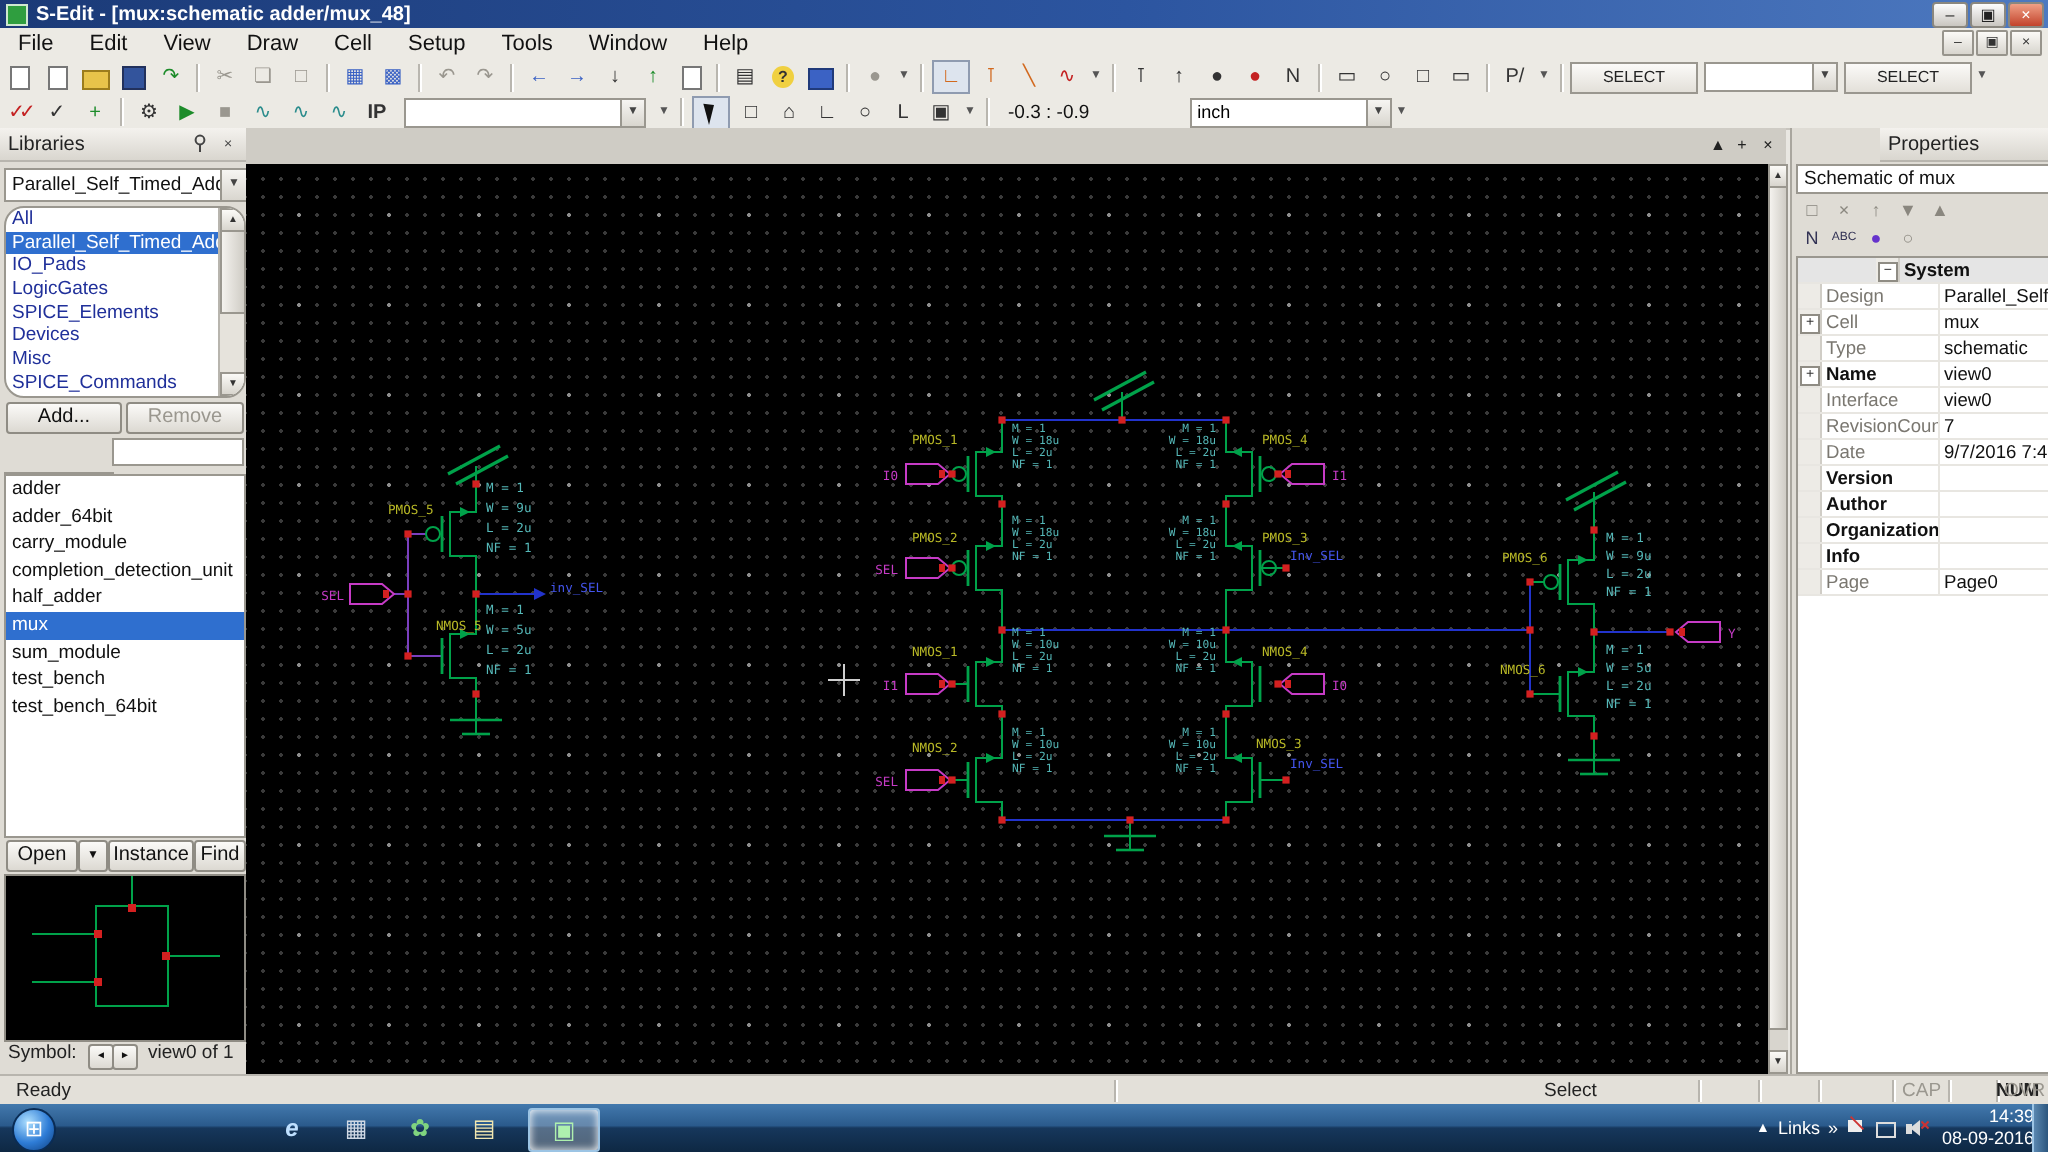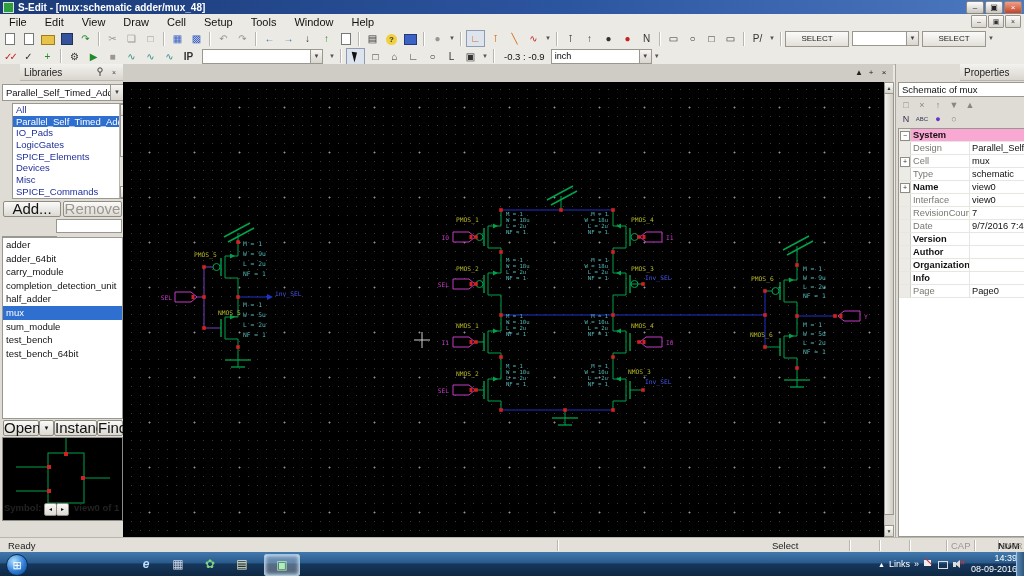--- a/index.html
+++ b/index.html
@@ -53,41 +53,41 @@
   .orange{color:#d2691e;}
   .teal{color:#2a8c8c;}
   .yellowc{display:inline-block;width:11px;height:11px;border-radius:50%;background:#f0d040;color:#333;
     font-size:8px;line-height:11px;font-weight:bold;margin-top:2px;}
   .cursor-tri{display:inline-block;width:0;height:0;border-left:5px solid #111;border-bottom:9px solid transparent;
     border-top:2px solid transparent;transform:rotate(-15deg);margin-top:2px;}
 
   
   .lpanel{left:0;top:64px;width:123px;height:473px;background:#dfdcd5;border-right:1px solid #a9a69e;}
   .phead{height:16px;background:linear-gradient(#f4f2ee,#d9d6cf);border-bottom:1px solid #b8b5ae;
-    display:flex;align-items:center;font-size:10px;color:#222;padding-left:4px;position:relative;margin-left:20px;}
+    display:flex;align-items:center;font-size:10px;color:#222;padding-left:4px;position:relative;}
   .phico{position:absolute;top:2px;width:12px;height:11px;font-size:7px;line-height:11px;text-align:center;
     color:#444;border:1px solid transparent;}
   .field{background:#fff;border:1px solid #9a978f;}
   .libcombo{position:absolute;left:2px;top:20px;width:117px;height:15px;font-size:9.5px;line-height:15px;
     padding-left:3px;color:#111;}
-  .liblist{position:absolute;left:12px;top:39px;width:119px;height:94px;overflow:hidden;}
+  .liblist{position:absolute;left:2px;top:39px;width:119px;height:94px;overflow:hidden;border-radius:10px;}
   .litem{height:11.7px;line-height:11.7px;font-size:9.5px;color:#20309a;padding-left:3px;white-space:nowrap;}
   .litem.sel{background:#2f6fcf;color:#fff;}
   .lscroll{position:absolute;right:0;top:0;width:12px;height:100%;background:#e6e3dc;border-left:1px solid #b8b5ae;}
   .sarr{position:absolute;left:0;width:11px;height:10px;background:linear-gradient(#fbfaf7,#d8d5ce);
     border:1px solid #9a978f;font-size:5px;text-align:center;line-height:10px;color:#333;}
   .sthumb{position:absolute;left:0;width:11px;background:linear-gradient(90deg,#f4f2ee,#cfccc5);border:1px solid #9a978f;}
   .btn{background:linear-gradient(#fbfaf8,#dcd9d2);border:1px solid #8f8c84;border-radius:2px;
-    font-size:15px;text-align:center;color:#111;}
+    font-size:10px;text-align:center;color:#111;}
   .btn.dis{color:#9a978f;}
   .celllist{position:absolute;left:2px;top:173px;width:119px;height:180px;}
   .citem{height:13.6px;line-height:13.6px;font-size:9.5px;color:#111;padding-left:3px;white-space:nowrap;}
   .citem.sel{background:#2f6fcf;color:#fff;}
   .preview{position:absolute;left:2px;top:373px;width:119px;height:82px;background:#000;border:1px solid #8f8c84;}
-  .symrow{position:absolute;left:0px;top:438px;width:123px;height:16px;font-size:9.5px;color:#222;font-weight:bold;}
+  .symrow{position:absolute;left:0px;top:457px;width:123px;height:16px;font-size:9.5px;color:#222;}
 
   
   .tabstrip{left:123px;top:64px;width:770px;height:18px;background:#cfccc5;border-bottom:1px solid #a9a69e;}
   .tab{position:absolute;left:3px;top:1px;height:17px;background:#f7f5f0;border:1px solid #9a978f;border-bottom:none;
     display:flex;align-items:center;padding:0 8px 0 4px;font-size:9.5px;font-weight:bold;color:#111;}
   .tabicon{width:9px;height:11px;background:#fff;border:1px solid #777;position:relative;margin-right:4px;}
   .tabicon::after{content:"";position:absolute;left:1px;top:1px;width:5px;height:4px;background:#2f9e3f;}
   .tsctl{position:absolute;top:4px;font-size:8px;color:#222;width:12px;text-align:center;}
   .canvas{left:123px;top:82px;width:761px;height:455px;background-color:#000;
     background-image:radial-gradient(circle,#8f8f8f 0.9px,transparent 1.1px),
@@ -110,21 +110,21 @@
   .ptb{position:absolute;left:2px;display:flex;align-items:center;}
   .pti{width:16px;height:13px;text-align:center;line-height:13px;font-size:9px;color:#8a877f;}
   .grid{position:absolute;left:2px;top:64px;width:125px;height:407px;background:#fff;border:1px solid #9a978f;overflow:hidden;}
   .prow{display:flex;height:12px;border-bottom:1px solid #e8e6e1;font-size:9.3px;line-height:12px;}
   .pgut{width:11px;background:#edebe6;border-right:1px solid #d0cdc6;flex:none;position:relative;}
   .expbox{position:absolute;left:1px;top:2px;width:8px;height:8px;border:1px solid #8f8c84;background:#fff;
     font-size:7px;line-height:7px;text-align:center;color:#333;}
   .plab{width:56px;flex:none;color:#7a7770;padding-left:2px;white-space:nowrap;overflow:hidden;border-right:1px solid #e8e6e1;}
   .plab.b{color:#111;font-weight:bold;}
   .pval{flex:1;color:#111;padding-left:2px;white-space:nowrap;overflow:hidden;}
-  .psec{background:#f9a8d4;}
+  .psec{background:#e5e5e5;justify-content:center;}
   .psec .plab{color:#111;font-weight:bold;border-right:none;width:auto;}
 
   
   .statusbar{left:0;top:537px;width:1024px;height:15px;background:#e3e0d9;border-top:1px solid #b8b5ae;
     font-size:9.5px;color:#222;}
   .ssep{position:absolute;top:2px;width:1px;height:11px;background:#b8b5ae;border-right:1px solid #fff;}
   .dim{color:#9a978f;}
 
   
   .taskbar{left:0;top:552px;width:1024px;height:24px;
@@ -250,21 +250,21 @@
     <span class="tbi boxed"><span class="cursor-tri"></span></span>
     <span class="tbi">□</span>
     <span class="tbi">⌂</span>
     <span class="tbi">∟</span>
     <span class="tbi">○</span>
     <span class="tbi">L</span>
     <span class="tbi">▣</span>
     <span class="tbi sm">▼</span>
     <span class="sep"></span>
     <span style="font-size:9.5px;color:#111;margin:0 6px;flex:none">-0.3 : -0.9</span>
-    <span class="combo" style="width:96px;">
+    <span class="combo" style="width:96px;margin-left:44px;">
         <span>inch</span>
         <span class="da">▼</span>
       </span>
     <span class="tbi sm">▼</span>
   </div>
 
   <div class="abs lpanel">
     <div class="phead">
       <span>Libraries</span>
       <span class="phico" style="right:16px">

